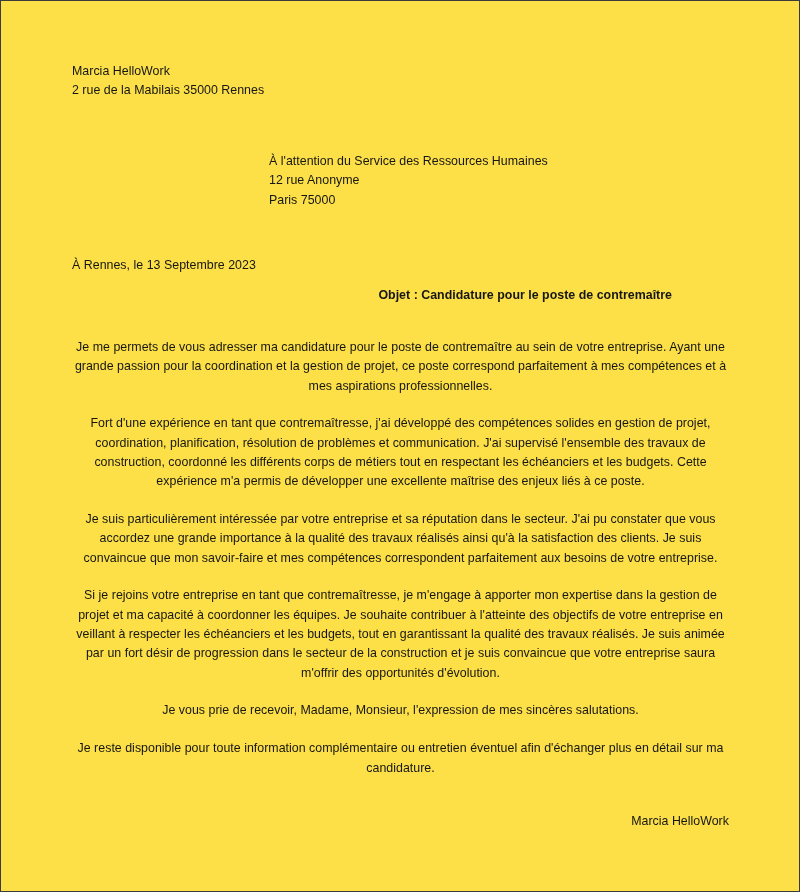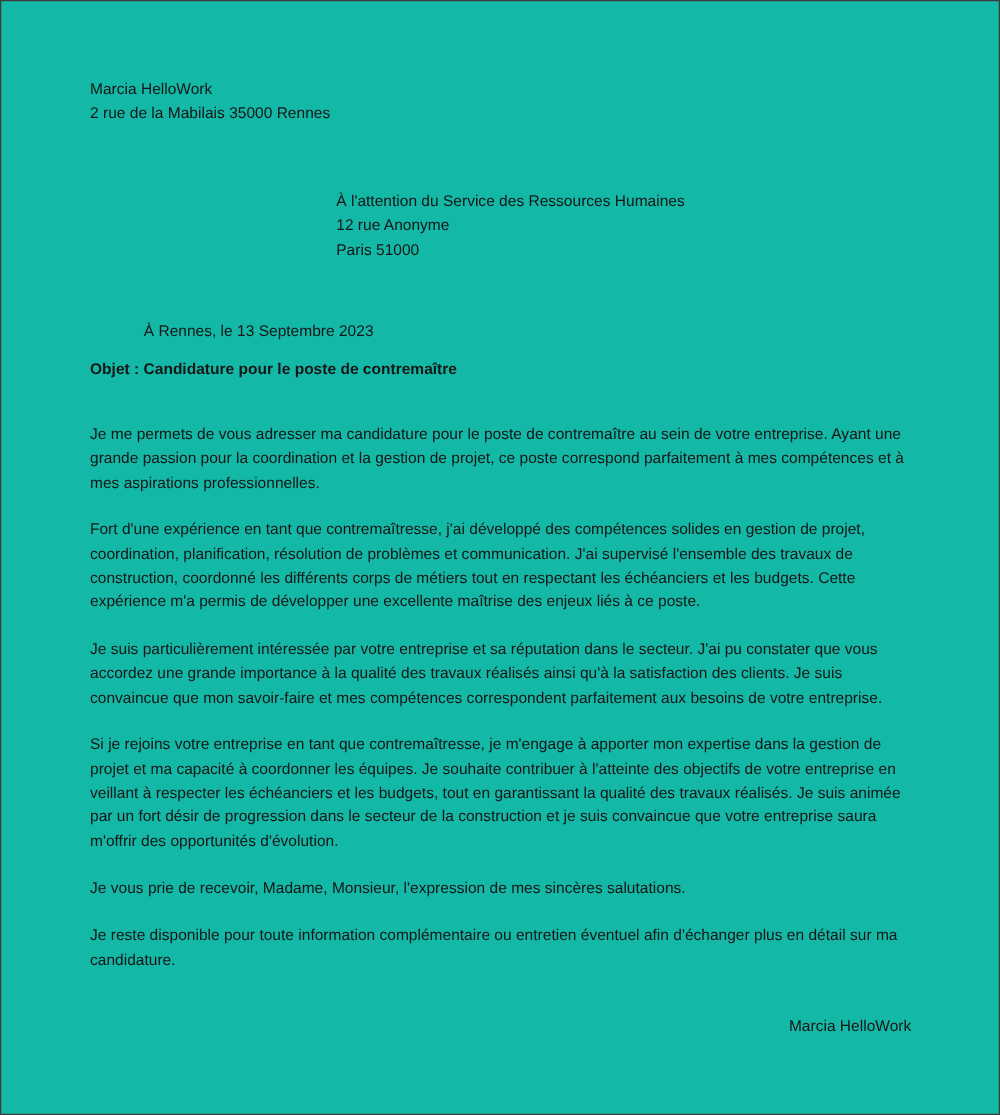--- a/index.html
+++ b/index.html
@@ -9,21 +9,21 @@
     background: #ffffff;
   }
   body {
     font-family: "Liberation Sans", sans-serif;
   }
   .page {
     position: relative;
     width: 800px;
     height: 892px;
     box-sizing: border-box;
-    background: #14b8a6;
+    background: #fde047;
     border: 1px solid #3b3b3b;
     overflow: hidden;
   }
   .sheet {
     position: absolute;
     left: 71px;
     top: 0;
     width: 657px;
     height: 892px;
   }
@@ -53,42 +53,42 @@
     text-align: left;
   }
   .recipient .line { white-space: nowrap; }
 
   
   .dateline {
     position: absolute;
     top: 255px;
     left: 0;
     width: 500px;
-    margin-left: 43px;
   }
 
   
   .subject {
     position: absolute;
     top: 285px;
     left: 0;
     width: 600px;
     font-weight: bold;
+    text-align: right;
   }
 
   
   .body {
     position: absolute;
     top: 337px;
     left: 0;
     width: 657px;
   }
   .body p {
     margin: 0 0 18.5px 0;
-    text-align: left;
+    text-align: center;
   }
   .body p:last-child { margin-bottom: 0; }
 
   
   .signature {
     position: absolute;
     top: 811px;
     right: 0;
     width: 400px;
     text-align: right;
@@ -101,21 +101,21 @@
   <div class="sheet">
 
     <div class="sender txt">
       <div class="line">Marcia HelloWork</div>
       <div class="line">2 rue de la Mabilais 35000 Rennes</div>
     </div>
 
     <div class="recipient txt">
       <div class="line">À l'attention du Service des Ressources Humaines</div>
       <div class="line">12 rue Anonyme</div>
-      <div class="line">Paris 51000</div>
+      <div class="line">Paris 75000</div>
     </div>
 
     <div class="dateline txt">À Rennes, le 13 Septembre 2023</div>
 
     <div class="subject txt">Objet : Candidature pour le poste de contremaître</div>
 
     <div class="body txt">
       <p>Je me permets de vous adresser ma candidature pour le poste de contremaître au sein de votre entreprise. Ayant une grande passion pour la coordination et la gestion de projet, ce poste correspond parfaitement à mes compétences et à mes aspirations professionnelles.</p>
       <p>Fort d'une expérience en tant que contremaîtresse, j'ai développé des compétences solides en gestion de projet, coordination, planification, résolution de problèmes et communication. J'ai supervisé l'ensemble des travaux de construction, coordonné les différents corps de métiers tout en respectant les échéanciers et les budgets. Cette expérience m'a permis de développer une excellente maîtrise des enjeux liés à ce poste.</p>
       <p>Je suis particulièrement intéressée par votre entreprise et sa réputation dans le secteur. J'ai pu constater que vous accordez une grande importance à la qualité des travaux réalisés ainsi qu'à la satisfaction des clients. Je suis convaincue que mon savoir-faire et mes compétences correspondent parfaitement aux besoins de votre entreprise.</p>

